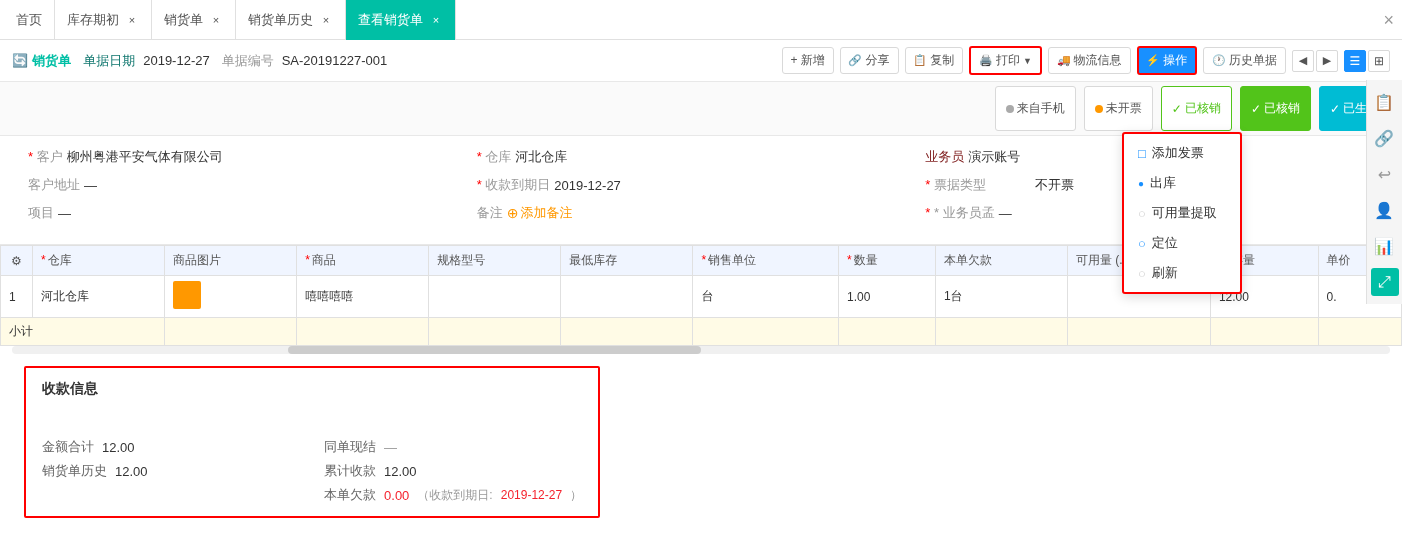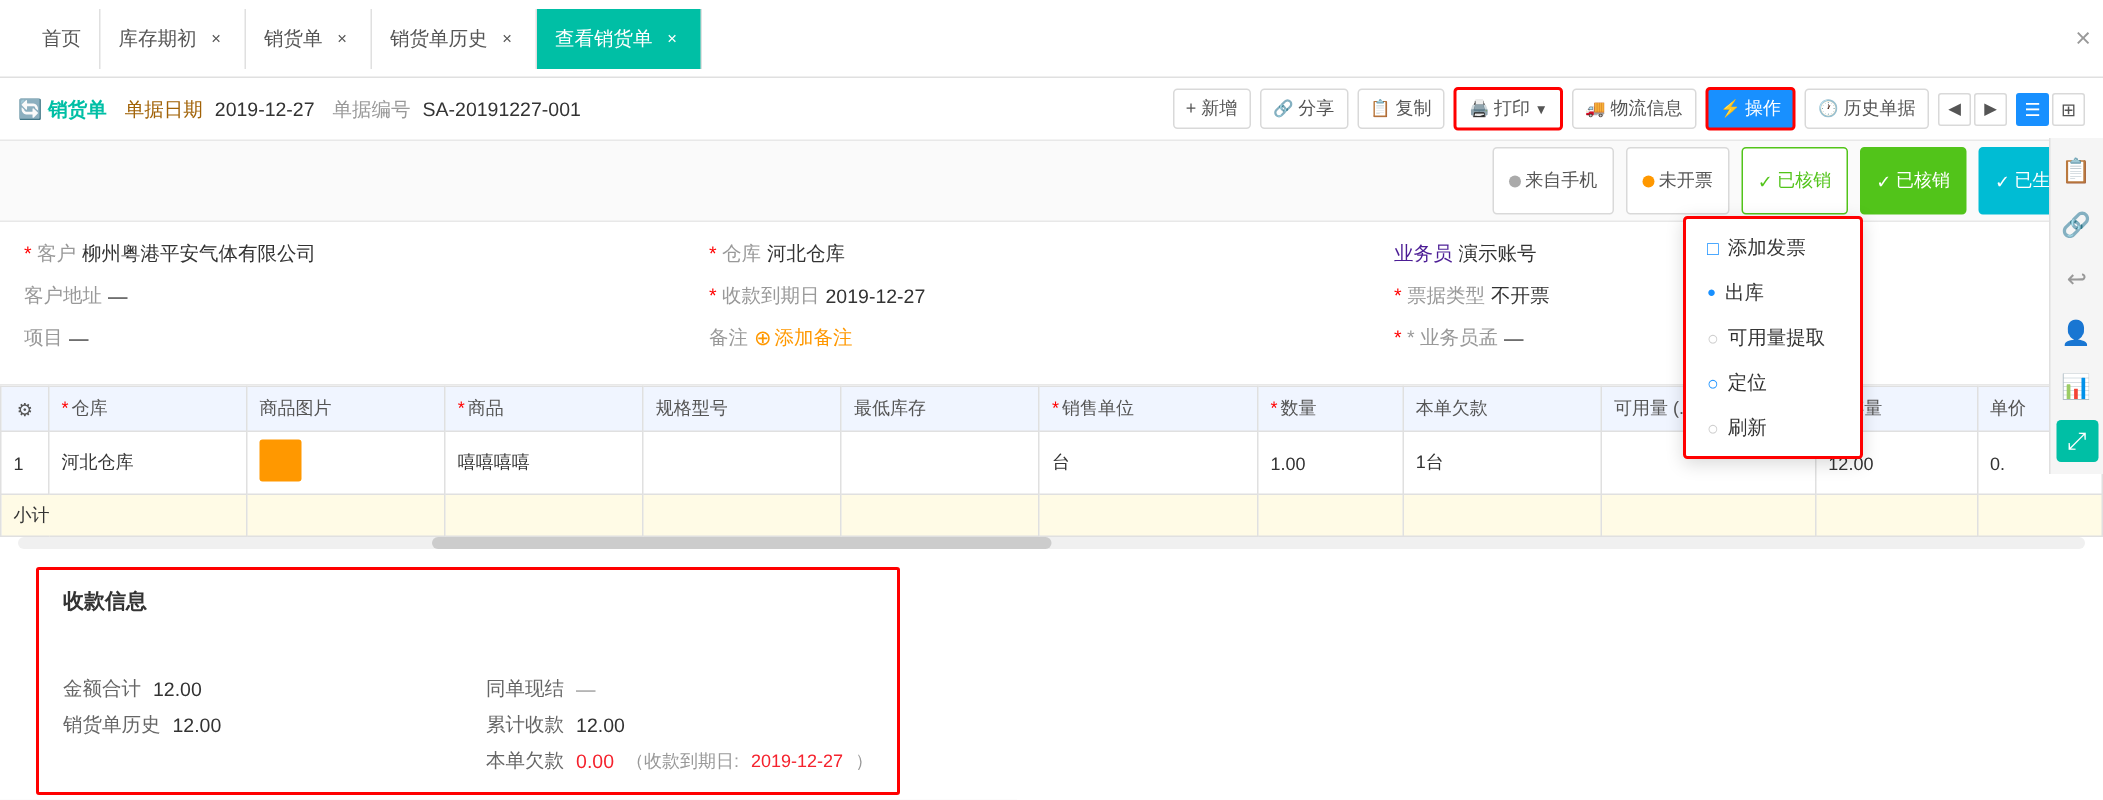--- a/index.html
+++ b/index.html
@@ -1,21 +1,21 @@
 <!DOCTYPE html>
 <html><head>
   <meta charset="utf-8">
   <style>
     * { box-sizing: border-box; margin: 0; padding: 0; }
     body { font-family: 'Microsoft YaHei', Arial, sans-serif; font-size: 13px; background: #f5f5f5; color: #333; overflow: hidden; }
 
     
     .tab-bar {
       display: flex; align-items: center; background: #fff;
-      border-bottom: 1px solid #e0e0e0; padding: 0 16px; height: 52px;
+      border-bottom: 1px solid #e0e0e0; padding: 0 4px; height: 40px;
       position: relative;
     }
     .tab-item {
       display: flex; align-items: center; padding: 0 12px; height: 40px;
       border-right: 1px solid #e0e0e0; cursor: pointer; font-size: 13px;
       color: #555; white-space: nowrap;
     }
     .tab-item:first-child { border-left: none; }
     .tab-item.active { background: #00bfa5; color: #fff; }
     .tab-close {
@@ -55,21 +55,21 @@
       padding: 13px 10px; border: 1px solid #d9d9d9; border-radius: 3px;
       background: #fff; cursor: pointer; font-size: 12px; color: #555;
     }
     .sub-btn.green-text { color: #52c41a; border-color: #52c41a; }
     .sub-btn.sold { background: #52c41a; color: #fff; border-color: #52c41a; }
     .sub-btn.effect { background: #00bcd4; color: #fff; border-color: #00bcd4; }
     .dot { width: 8px; height: 8px; border-radius: 50%; display: inline-block; }
     .dot-gray { background: #aaa; }
 
     
-    .form-area { padding: 12px 16px; background: #fff; }
+    .form-area { padding: 12px 28px; background: #fff; }
     .form-row { display: flex; align-items: center; margin-bottom: 10px; gap: 0; }
     .form-field { display: flex; align-items: center; flex: 1; }
     .form-label { color: #999; font-size: 13px; white-space: nowrap; margin-right: 4px; min-width: fit-content; }
     .form-label.required::before { content: '* '; color: red; }
     .form-value { color: #333; font-size: 13px; }
     .add-note { color: #ff9800; cursor: pointer; display: flex; align-items: center; gap: 2px; }
     .plus-icon { font-size: 14px; }
 
     
     .table-wrapper { overflow-x: auto; border-top: 1px solid #e8e8e8; }
@@ -170,21 +170,21 @@
   <div class="main-content" style="height: 493px; position:relative;">
 
     <div style="display:flex; align-items:center; border-bottom:1px solid #e8e8e8; background:#fff; padding: 6px 12px; gap:16px;">
 
       <div style="display:flex; align-items:center; gap:12px; flex:1;">
         <div class="doc-type-badge">
           <span>🔄</span>
           <span>销货单</span>
         </div>
         <div class="doc-meta">
-          <span style="color:#a16207;">单据日期</span>
+          <span style="color:#0f766e;">单据日期</span>
           <span style="color:#333;">2019-12-27</span>
         </div>
         <div class="doc-meta">
           <span style="color:#999;">单据编号</span>
           <span style="color:#333;">SA-20191227-001</span>
         </div>
       </div>
 
       <div style="display:flex; align-items:center; gap:6px;">
         <button class="toolbar-btn">
@@ -255,34 +255,34 @@
       <div class="form-row">
         <div class="form-field">
           <span class="form-label required">客户</span>
           <span class="form-value">柳州粤港平安气体有限公司</span>
         </div>
         <div class="form-field" style="flex:1;">
           <span class="form-label required">仓库</span>
           <span class="form-value">河北仓库</span>
         </div>
         <div class="form-field" style="flex:1;">
-          <span class="form-label" style="color:#4c1d95;">业务员</span>
+          <span class="form-label" style="color:#7f1d1d;">业务员</span>
           <span class="form-value">演示账号</span>
         </div>
       </div>
       <div class="form-row">
         <div class="form-field">
           <span class="form-label" style="color:#999;">客户地址</span>
           <span class="form-value">—</span>
         </div>
         <div class="form-field" style="flex:1;">
           <span class="form-label required">收款到期日</span>
           <span class="form-value">2019-12-27</span>
         </div>
-        <div class="form-field" style="flex:1;">
+        <div class="form-field" style="flex:1;gap:45px;">
           <span class="form-label required">票据类型</span>
           <span class="form-value">不开票</span>
         </div>
       </div>
       <div class="form-row">
         <div class="form-field">
           <span class="form-label" style="color:#999;">项目</span>
           <span class="form-value">—</span>
         </div>
         <div class="form-field" style="flex:1;">

